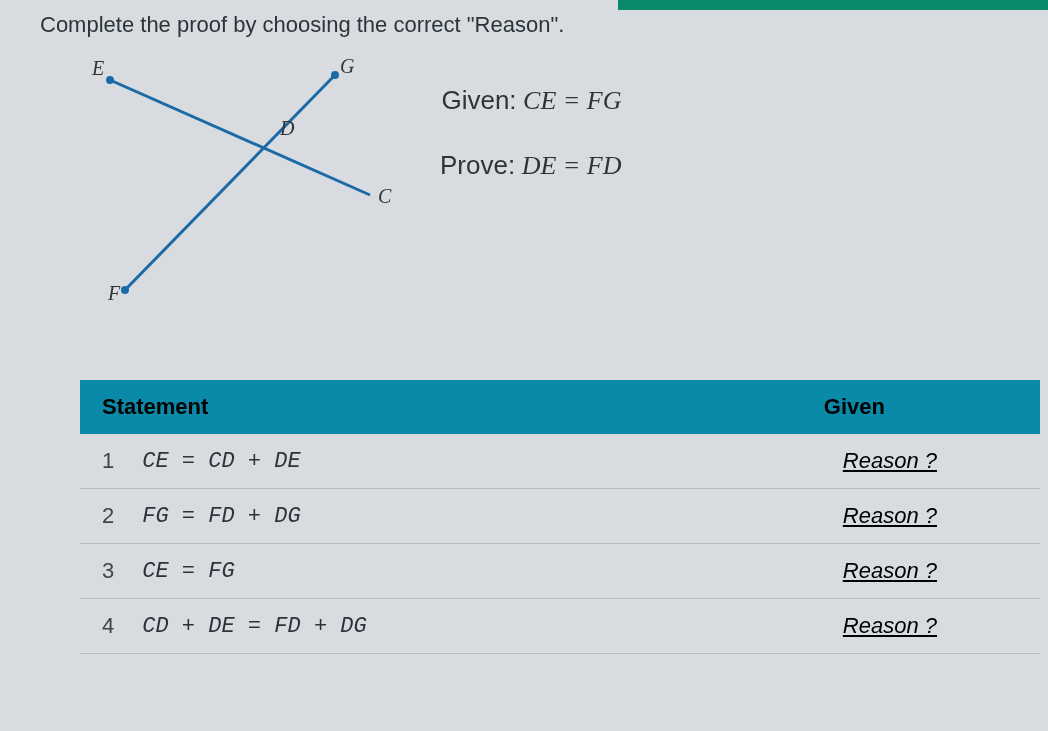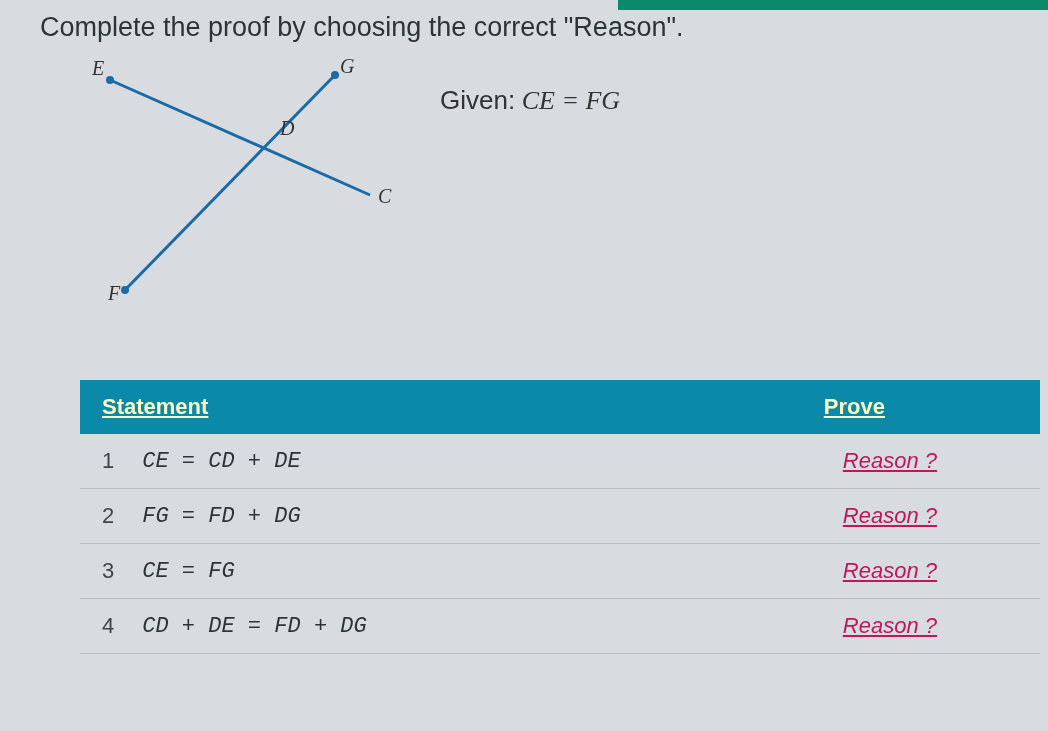--- a/index.html
+++ b/index.html
@@ -15,21 +15,21 @@
     position: absolute;
     top: 0; right: 0;
     height: 10px;
     width: 430px;
     background: #0a8a6a;
   }
   .prompt {
     position: absolute;
     top: 12px;
     left: 40px;
-    font-size: 27px;
+    font-size: 22px;
     color: #2b3438;
   }
   .figure-area {
     position: absolute;
     top: 55px;
     left: 80px;
     width: 900px;
     height: 260px;
   }
   .diagram {
@@ -51,22 +51,21 @@
   .givens .lbl { font-style: normal; font-family: Arial, sans-serif;}
   .proof-table {
     position: absolute;
     top: 380px;
     left: 80px;
     width: 960px;
     border-collapse: collapse;
   }
   .proof-table thead tr {
     background: #0a8aa8;
-    color: #fef9c3;
-    text-decoration: underline;
+    color: #000000;
   }
   .proof-table th {
     text-align: left;
     padding: 14px 22px;
     font-size: 22px;
     font-weight: bold;
   }
   .proof-table th:first-child { width: 490px; }
   .proof-table td {
     padding: 14px 22px;
@@ -78,21 +77,21 @@
   }
   .proof-table td.num {
     width: 30px;
     font-style: normal;
     font-family: Arial, sans-serif;
     color:#444;
     padding-right: 6px;
   }
   .proof-table td.stmt { font-style: italic; font-family: Liberation Mono, monospace; }
   .reason-link {
-    color: #be185d;
+    color: #000000;
     text-decoration: underline;
     font-style: italic;
     font-family: Arial, sans-serif;
     cursor: pointer;
     margin-left: 19px;
   }
   .ptlabel {
     font-family: "Times New Roman", serif;
     font-style: italic;
     font-size: 20px;
@@ -122,28 +121,32 @@
     <text x="200" y="80" class="ptlabel">D</text>
     <text x="298" y="148" class="ptlabel">C</text>
     <text x="28" y="245" class="ptlabel">F</text>
   </svg>
 
   <div class="givens">
     <div>
       <span class="lbl">Given:</span>
       <span>CE = FG</span>
     </div>
+    <div>
+      <span class="lbl">Prove:</span>
+      <span>DE = FD</span>
+    </div>
   </div>
 </div>
 
 <table class="proof-table">
   <thead>
     <tr>
       <th colspan="2">Statement</th>
-      <th>Prove</th>
+      <th>Given</th>
     </tr>
   </thead>
   <tbody>
     <tr>
       <td class="num">1</td>
       <td class="stmt">CE = CD + DE</td>
       <td><span class="reason-link">Reason ?</span></td>
     </tr>
     <tr>
       <td class="num">2</td>

